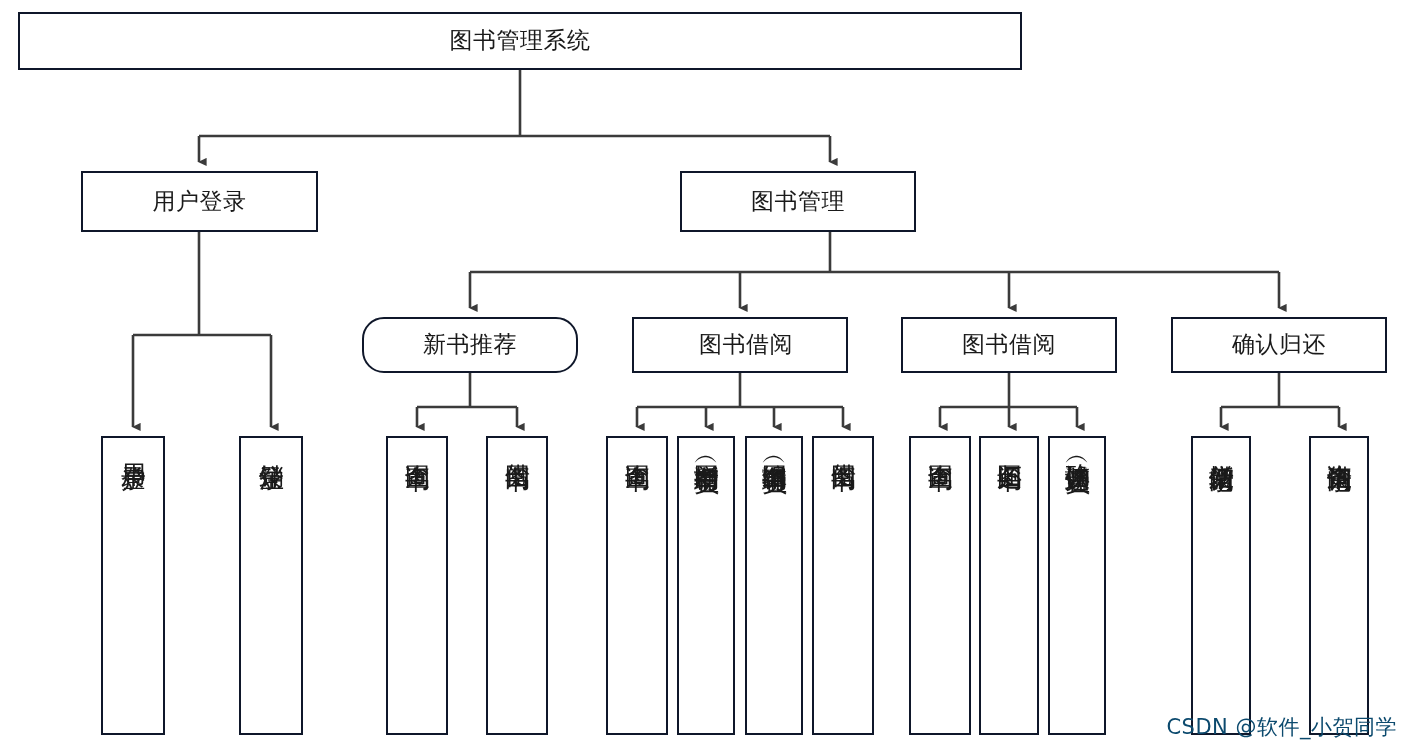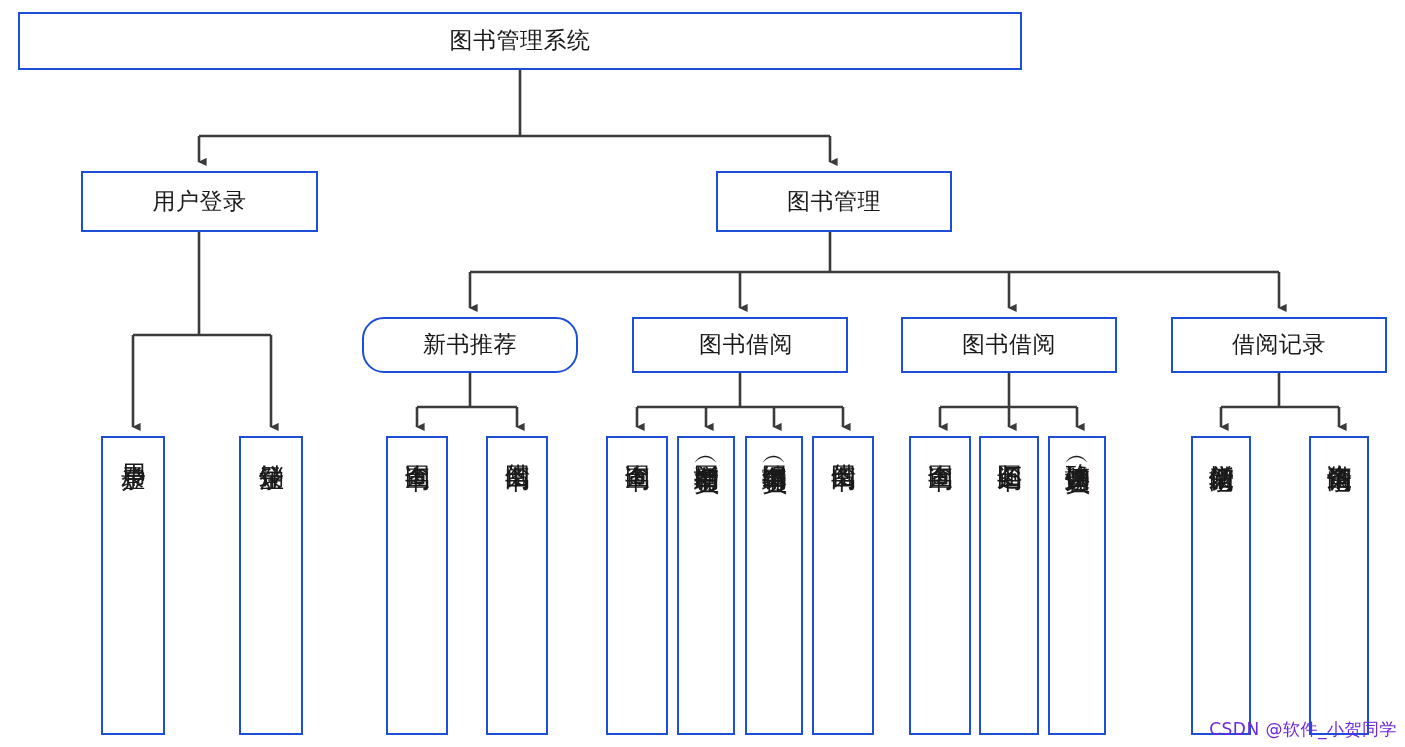--- a/index.html
+++ b/index.html
@@ -20,21 +20,21 @@
   #edge-layer {
     position: absolute;
     left: 0;
     top: 0;
     width: 1405px;
     height: 747px;
   }
   .node {
     position: absolute;
     box-sizing: border-box;
-    border: 2px solid #1d4ed8;
+    border: 2px solid #0f172a;
     background: #ffffff;
     display: flex;
     align-items: center;
     justify-content: center;
     color: #1a1a1a;
     font-family: Liberation Serif, serif;
   }
   .node-label {
     display: block;
     text-align: center;
@@ -58,22 +58,22 @@
     letter-spacing: 1px;
     max-height: 286px;
   }
   .node.vertical.tall .node-label {
     max-height: 292px;
   }
   #watermark {
     position: absolute;
     right: 8px;
     bottom: 6px;
-    font-size: 17px;
-    color: #6d28d9;
+    font-size: 21px;
+    color: #0c4a6e;
     letter-spacing: 0.5px;
     white-space: nowrap;
     margin-top: 34px;
   }
 </style>
 </head>
 <body>
 
 <div id="diagram-root">
 
@@ -129,38 +129,38 @@
   </svg>
 
   <div class="node horizontal" style="left:18px; top:12px; width:1004px; height:58px;">
     <span class="node-label">图书管理系统</span>
   </div>
 
   <div class="node horizontal" style="left:81px; top:171px; width:237px; height:61px;">
     <span class="node-label">用户登录</span>
   </div>
 
-  <div class="node horizontal" style="left:716px; top:171px; width:236px; height:61px;">
+  <div class="node horizontal" style="left:680px; top:171px; width:236px; height:61px;">
     <span class="node-label">图书管理</span>
   </div>
 
   <div class="node horizontal" style="left:362px; top:317px; width:216px; height:56px;border-radius:22px;">
     <span class="node-label">新书推荐</span>
   </div>
 
   <div class="node horizontal" style="left:632px; top:317px; width:216px; height:56px;padding-left:12px;">
     <span class="node-label">图书借阅</span>
   </div>
 
   <div class="node horizontal" style="left:901px; top:317px; width:216px; height:56px;">
     <span class="node-label">图书借阅</span>
   </div>
 
   <div class="node horizontal" style="left:1171px; top:317px; width:216px; height:56px;">
-    <span class="node-label">借阅记录</span>
+    <span class="node-label">确认归还</span>
   </div>
 
   <div class="node vertical" style="left:101px; top:436px; width:64px; height:299px;">
     <span class="node-label">用户登录</span>
   </div>
 
   <div class="node vertical" style="left:239px; top:436px; width:64px; height:299px;">
     <span class="node-label">注销登录</span>
   </div>
 

